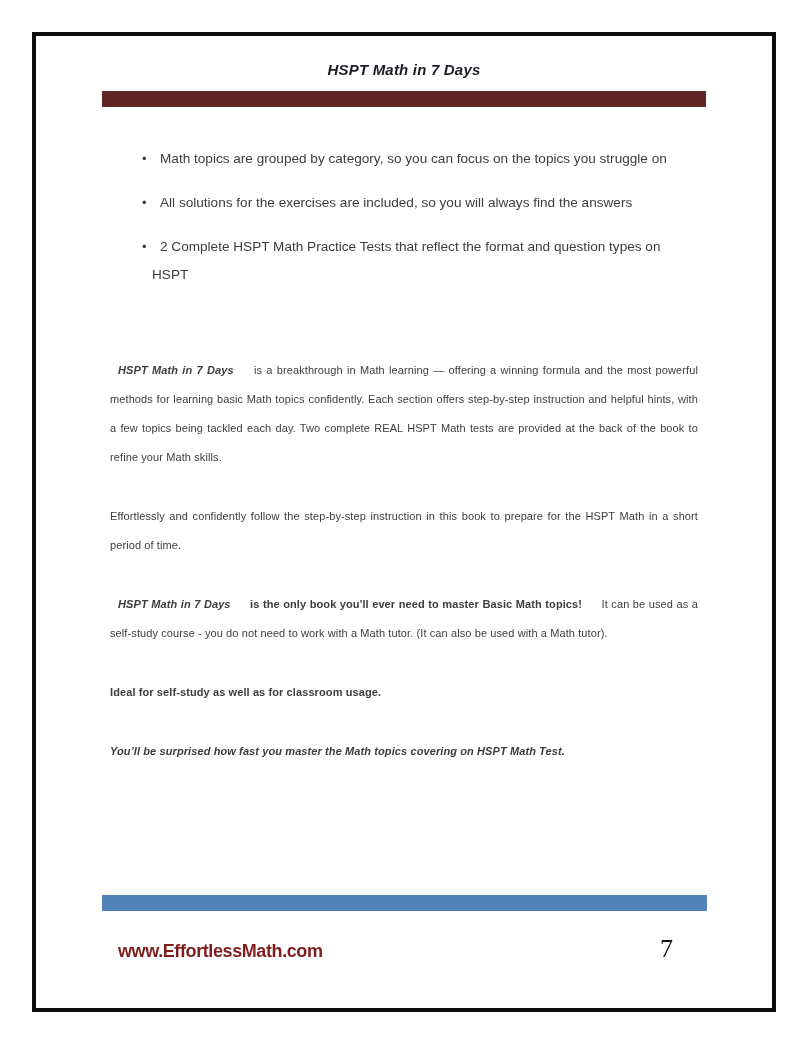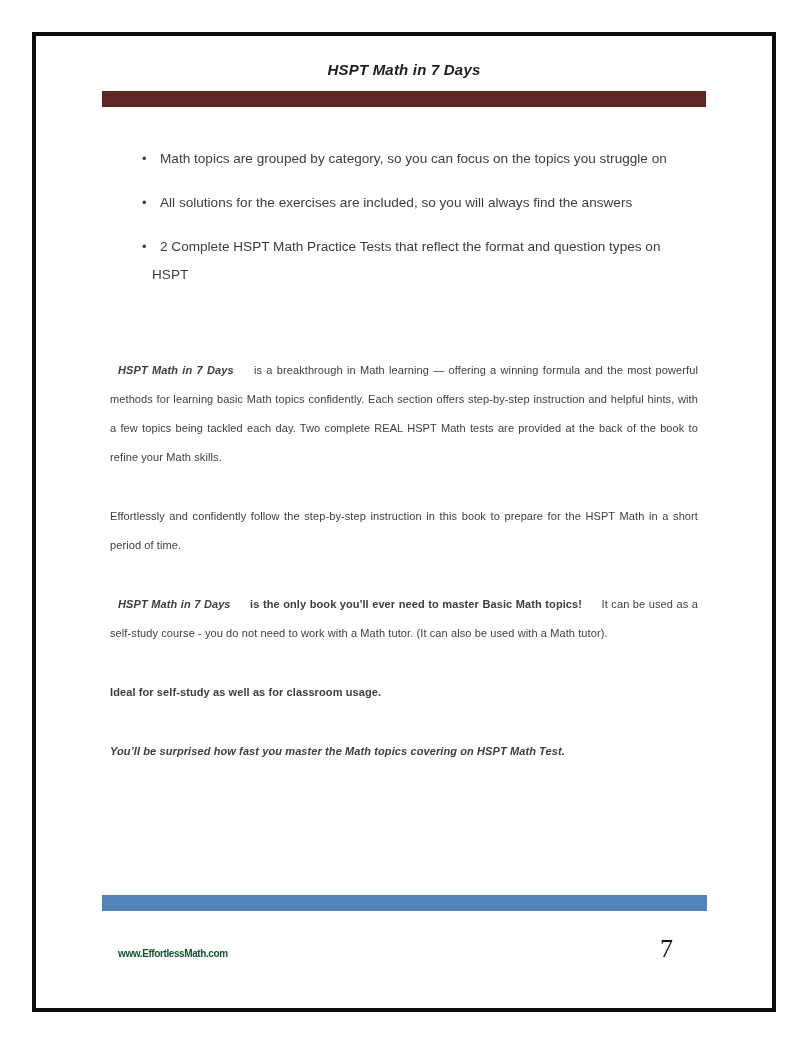--- a/index.html
+++ b/index.html
@@ -75,23 +75,23 @@
     height: 6px;
     background: #5284ba;
     margin-bottom: 7px;
   }
   .footer-row {
     display: flex;
     justify-content: space-between;
     align-items: baseline;
   }
   .footer-site {
-    font-size: 10px;
+    font-size: 18px;
     font-weight: bold;
-    color: #14532d;
+    color: #7f1d1d;
     letter-spacing: -0.4px;
     text-align: center;
   }
   .footer-pagenum {
     font-family: "Liberation Serif", serif;
     font-size: 26px;
     font-weight: normal;
     color: #111111;
     margin-right: 18px;
   }

